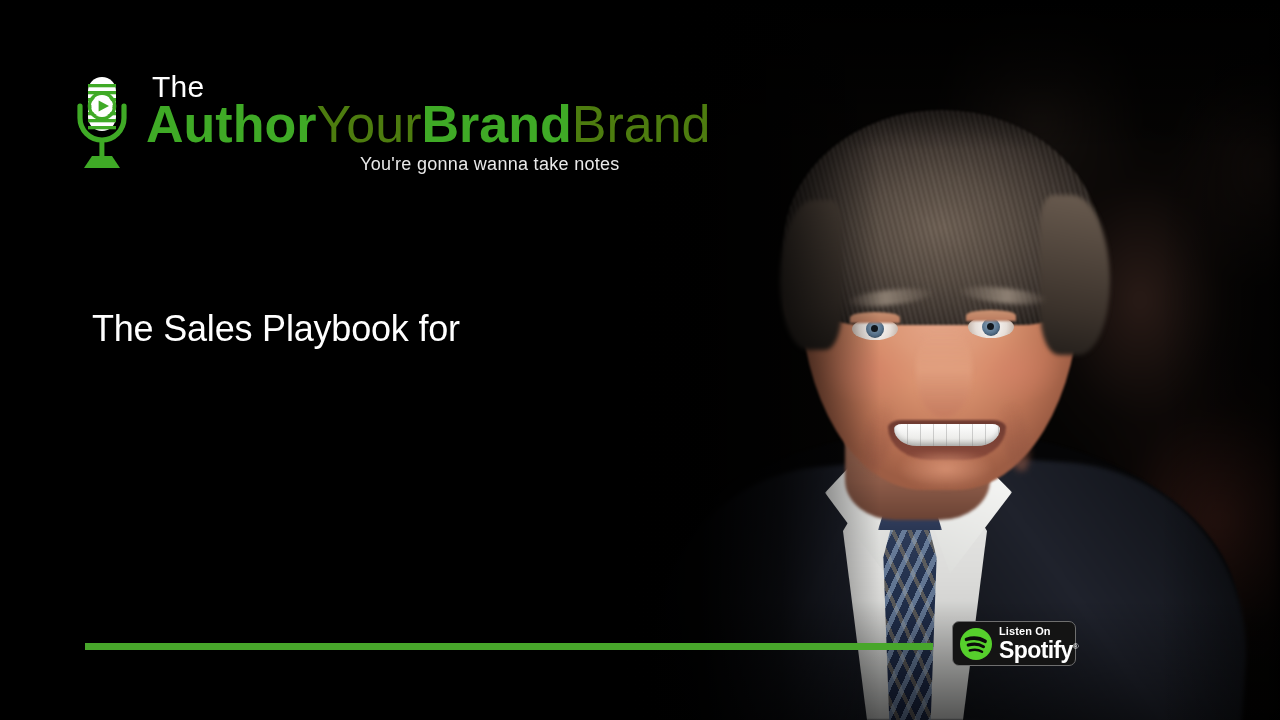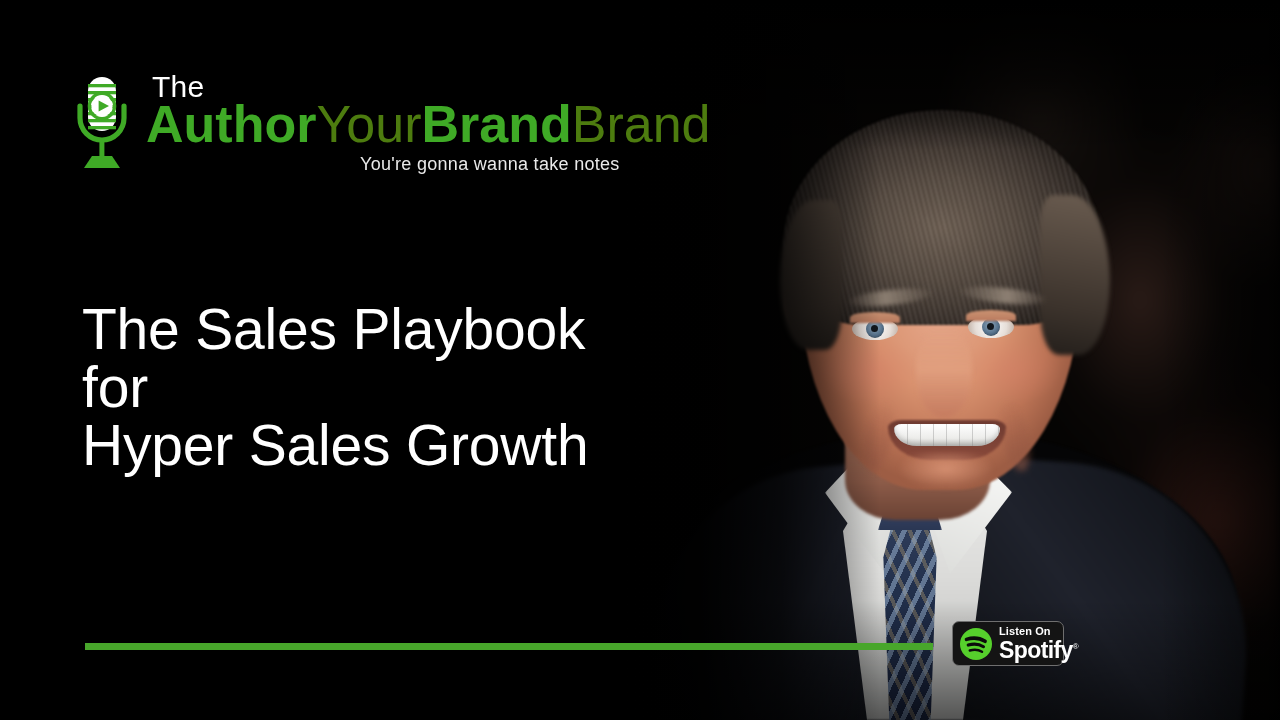--- a/index.html
+++ b/index.html
@@ -222,24 +222,24 @@
   .logo-main .g { color:#3FAA26; font-weight:700; }
   .logo-main .w { color:#4d7c0f; font-weight:400; }
   .logo-tag {
     position:absolute; left:286px; top:82px;
     color:#e9e9e9; font-size:18px; font-weight:400; letter-spacing:0.3px;
     white-space:nowrap;
   }
 
   
   .episode-title {
-    position:absolute; left:82px; top:300px;
+    position:absolute; left:92px; top:300px;
     width:560px;
     color:#ffffff;
-    font-size:57px;
+    font-size:36px;
     line-height:58px;
     font-weight:400;
     letter-spacing:-0.2px;
   }
   .episode-title .guest { font-weight:700; }
 
   
   .green-rule {
     position:absolute; left:85px; top:643px; width:848px; height:7px;
     background:#48A62B;
@@ -254,21 +254,21 @@
     box-sizing:border-box;
   }
   .badge-itunes {
     width:124px; height:45px;
     background:#0a0a0a;
     border:1.5px solid #8f8f8f;
     padding:0 9px 0 8px;
     gap:7px;
   }
   .badge-spotify {
-    width:112px; height:45px;
+    width:124px; height:45px;
     background:#141414;
     border:1.5px solid #6f6f6f;
     padding:0 8px 0 6px;
     gap:6px;
   }
   .badge-txt { display:flex; flex-direction:column; justify-content:center; line-height:1; }
   .badge-small { color:#ffffff; font-size:11px; font-weight:700; letter-spacing:0.1px; }
   .badge-big-itunes { color:#ffffff; font-size:24px; font-weight:400; letter-spacing:-0.3px; margin-top:2px; }
   .badge-big-spotify { color:#ffffff; font-size:23px; font-weight:700; letter-spacing:-0.6px; margin-top:2px; position:relative;}
   .reg { font-size:8px; font-weight:400; vertical-align:super; }
@@ -354,21 +354,20 @@
 
     <div class="logo-the">The</div>
 
     <div class="logo-main"><span class="g">Author</span><span class="w">Your</span><span class="g">Brand</span><span class="w">Brand</span></div>
 
     <div class="logo-tag">You're gonna wanna take notes</div>
   </div>
 
   <div class="episode-title">
     <div>The Sales Playbook for</div>
-    <div>Hyper Sales Growth</div>
   </div>
 
   <div class="green-rule"></div>
 
   <div class="badges">
 
 
     <div class="badge badge-spotify">
       <span class="spotify-glyph">
         <svg viewBox="0 0 34 34" width="34" height="34" xmlns="http://www.w3.org/2000/svg">

